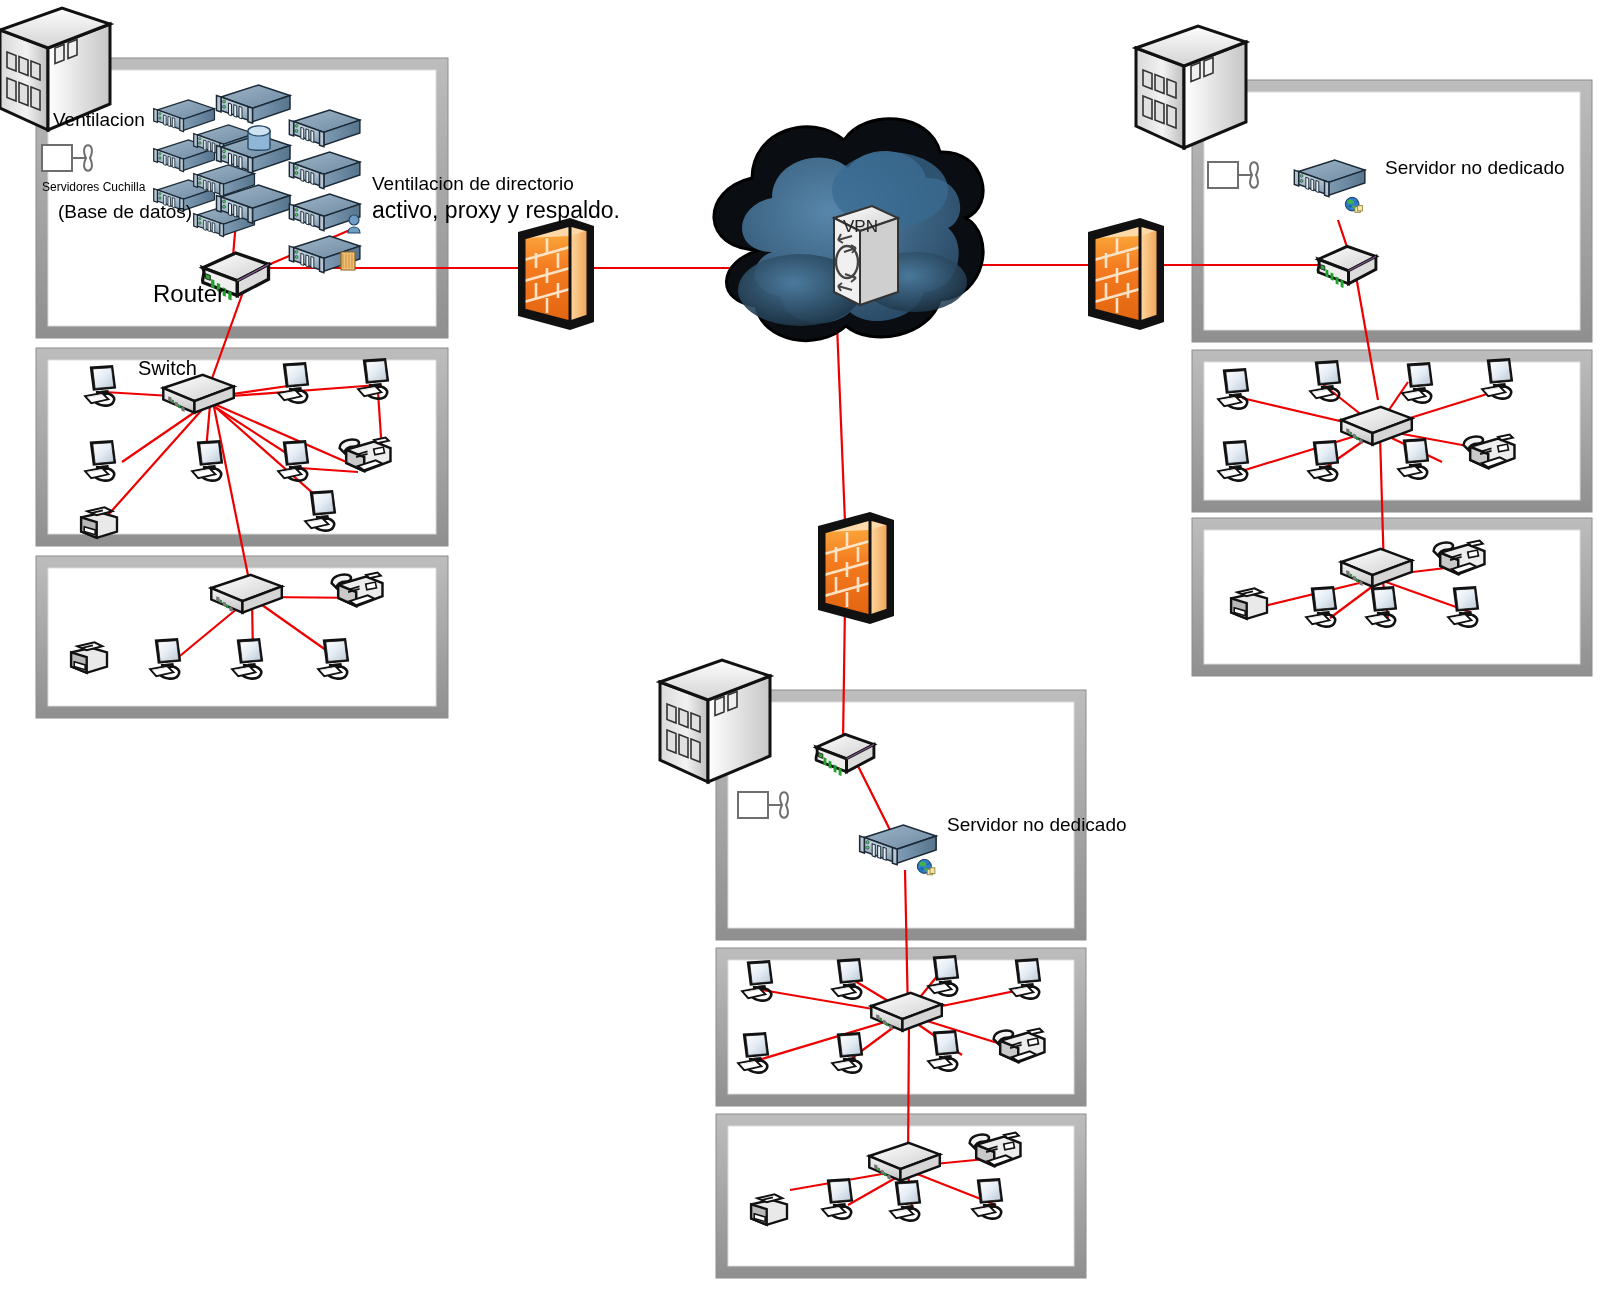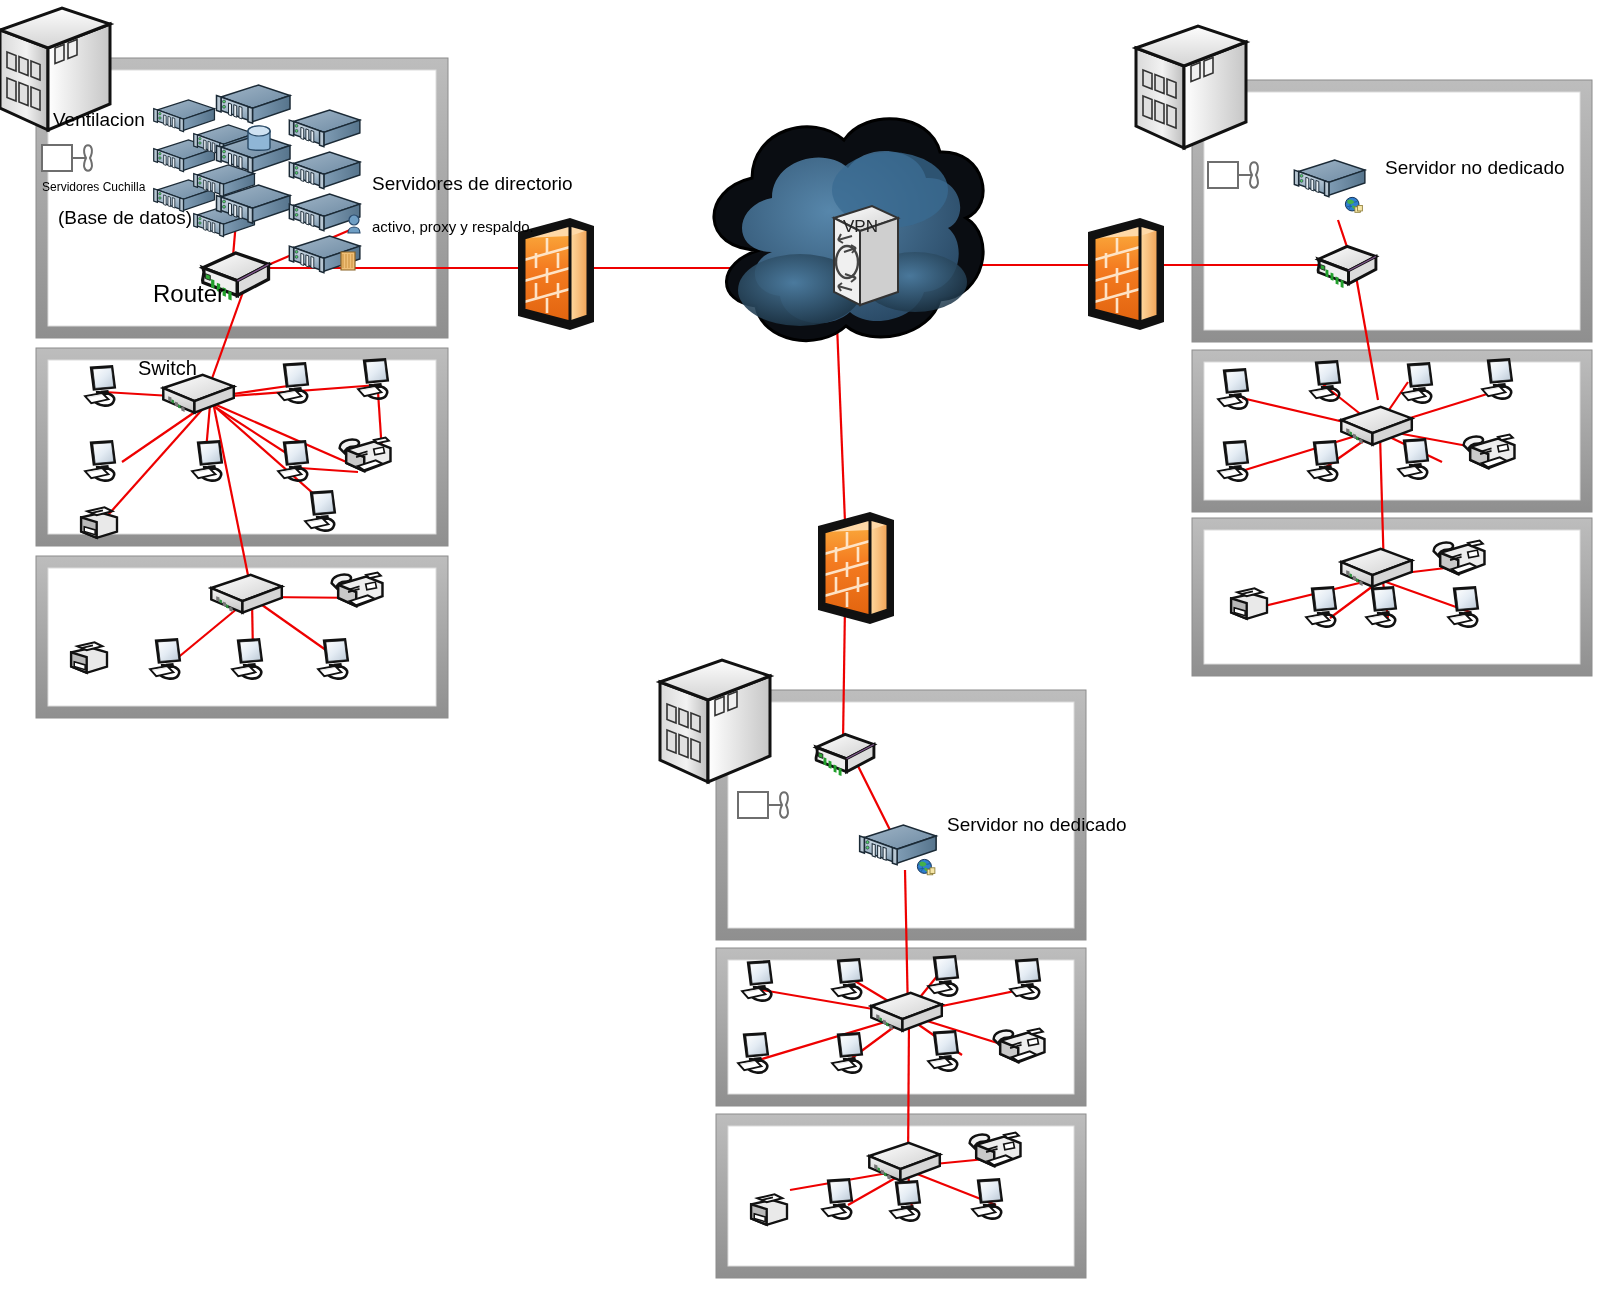--- a/index.html
+++ b/index.html
@@ -633,25 +633,25 @@
             <use href="#sym-fax"></use>
           </g>
     </g>
   </g>
 </svg>
 
 <div class="lbl" style="left:47px; top:108px; font-size:19px;margin-left:6px;">Ventilacion</div>
 
 <div class="lbl" style="left:42px; top:180px; font-size:12px;">Servidores Cuchilla</div>
 
-<div class="lbl" style="left:58px; top:206px; font-size:19px;">(Base de datos)</div>
-
-<div class="lbl" style="left:372px; top:172px; font-size:19px;">Servidores de directorio</div>
-
-<div class="lbl" style="left:372px; top:196px; font-size:15px;margin-top:22px;">activo, proxy y respaldo.</div>
+<div class="lbl" style="left:58px; top:200px; font-size:19px;">(Base de datos)</div>
+
+<div class="lbl" style="left:372px; top:172px; font-size:19px;">Ventilacion de directorio</div>
+
+<div class="lbl" style="left:372px; top:196px; font-size:23px;">activo, proxy y respaldo.</div>
 
 <div class="lbl" style="left:153px; top:279px; font-size:24px;">Router</div>
 
 <div class="lbl" style="left:138px; top:356px; font-size:20px;">Switch</div>
 
 <div class="lbl" style="left:1385px; top:156px; font-size:19px;">Servidor no dedicado</div>
 
 <div class="lbl" style="left:947px; top:813px; font-size:19px;">Servidor no dedicado</div>
 
 </div>

